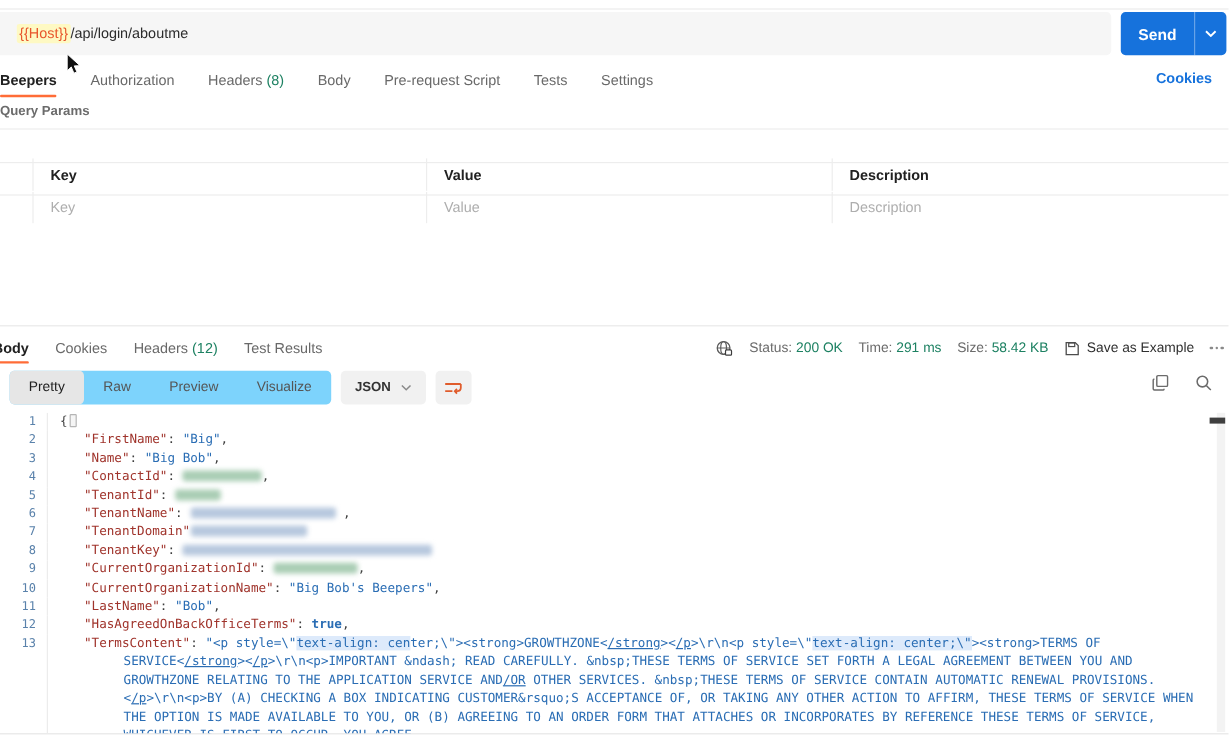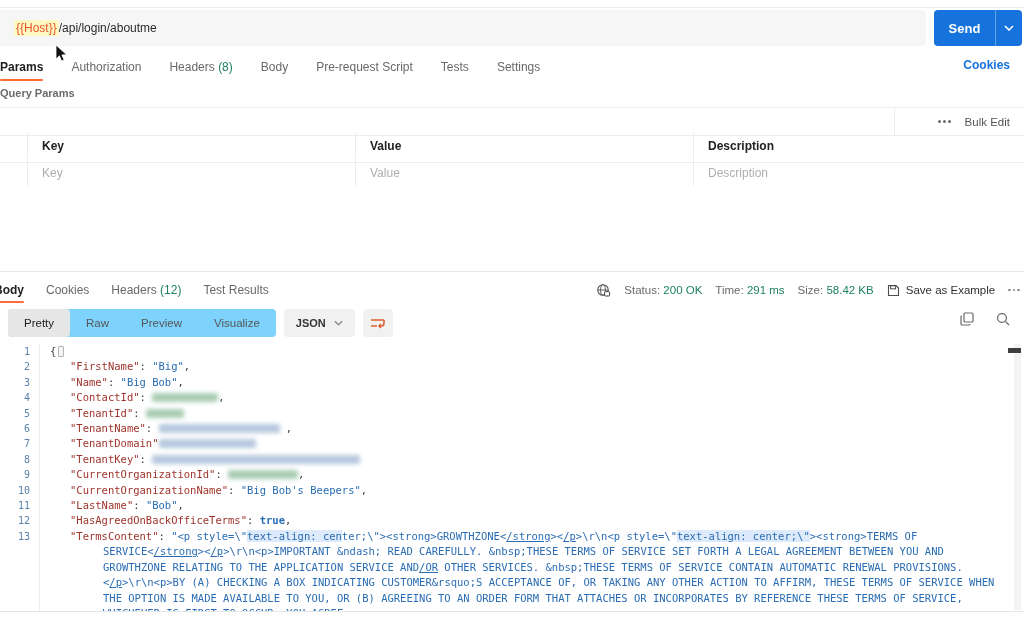--- a/index.html
+++ b/index.html
@@ -123,46 +123,38 @@
   <div class="send-btn">
     <div class="send-main">Send</div>
     <div class="send-caret">
       <svg width="10" height="6" viewBox="0 0 10 6">
           <polyline points="1,1 5,5 9,1" fill="none" stroke="#fff" stroke-width="1.6"></polyline>
         </svg>
     </div>
   </div>
 
   <div class="req-tabs">
-    <span class="rtab active"><span>Params</span></span>
+    <span class="rtab active"><span>Beepers</span></span>
     <span class="rtab"><span>Authorization</span></span>
     <span class="rtab"><span>Headers</span> <span class="cnt">(8)</span></span>
     <span class="rtab"><span>Body</span></span>
     <span class="rtab"><span>Pre-request Script</span></span>
     <span class="rtab"><span>Tests</span></span>
     <span class="rtab"><span>Settings</span></span>
   </div>
   <span class="cookies-link">Cookies</span>
 
   <div class="qp-label">Query Params</div>
 
   <div class="qp-table">
     <div class="qp-row hdr">
       <div class="qp-cell c0"></div>
       <div class="qp-cell c1">Key</div>
       <div class="qp-cell c2">Value</div>
       <div class="qp-cell c3">Description</div>
-      <div class="bulk-cell">
-        <span class="dots3">
-            <i></i>
-            <i></i>
-            <i></i>
-          </span>
-        <span class="bulk-label">Bulk Edit</span>
-      </div>
     </div>
     <div class="qp-row ph">
       <div class="qp-cell c0"></div>
       <div class="qp-cell c1">Key</div>
       <div class="qp-cell c2">Value</div>
       <div class="qp-cell c3">Description</div>
     </div>
   </div>
 
   <div class="resp-divider"></div>

